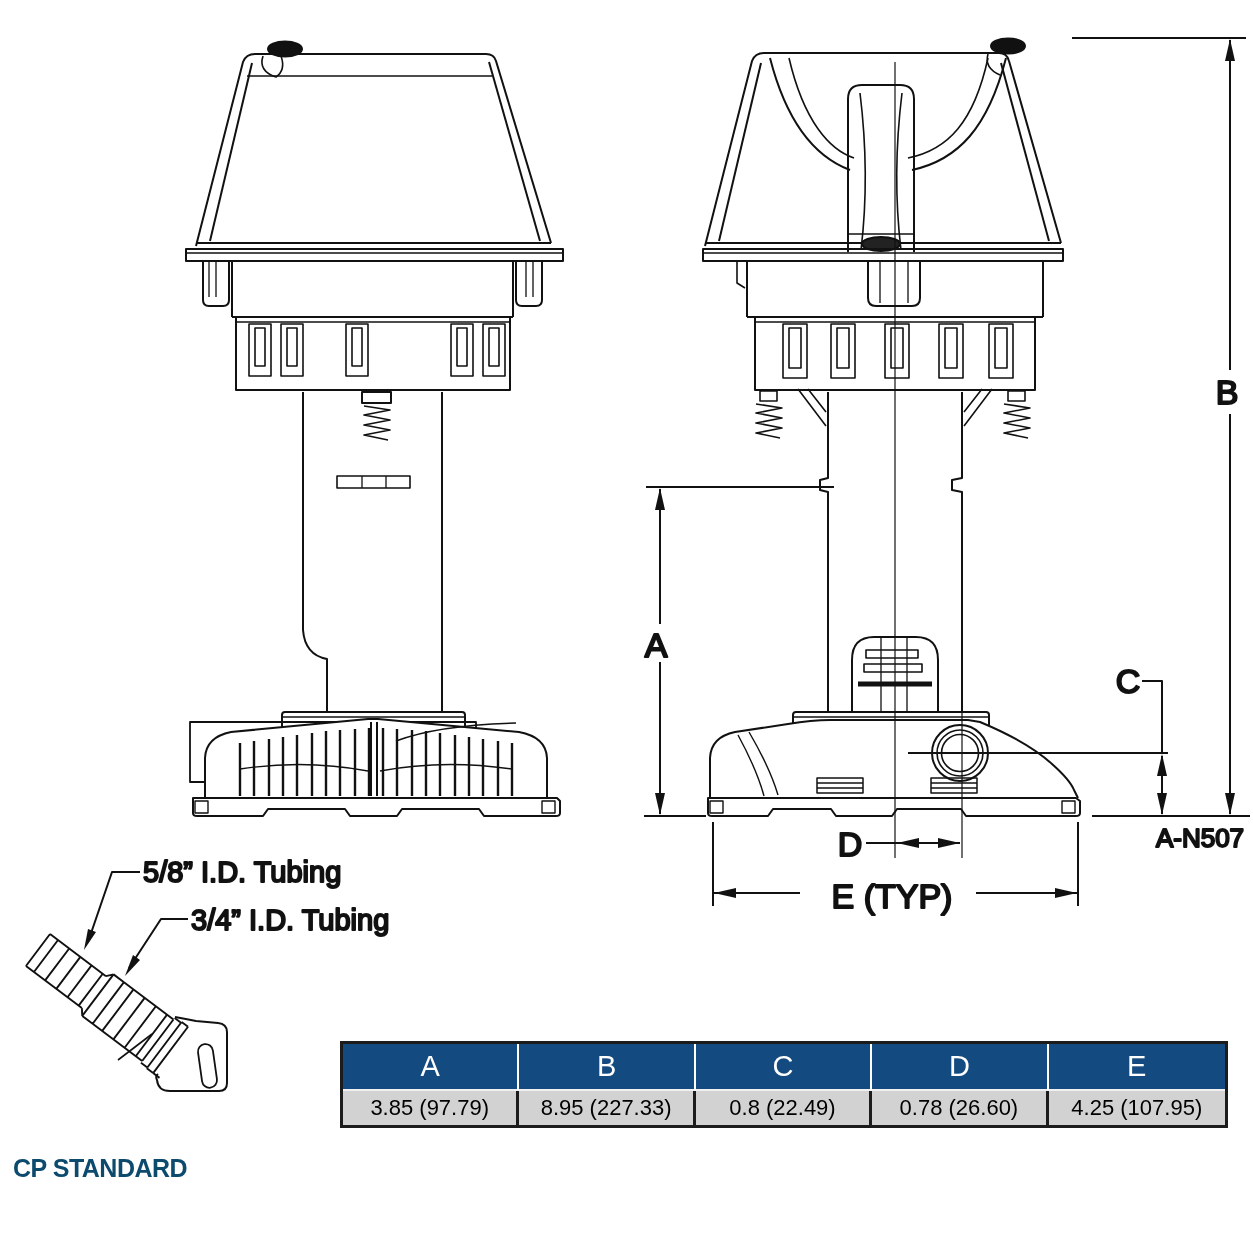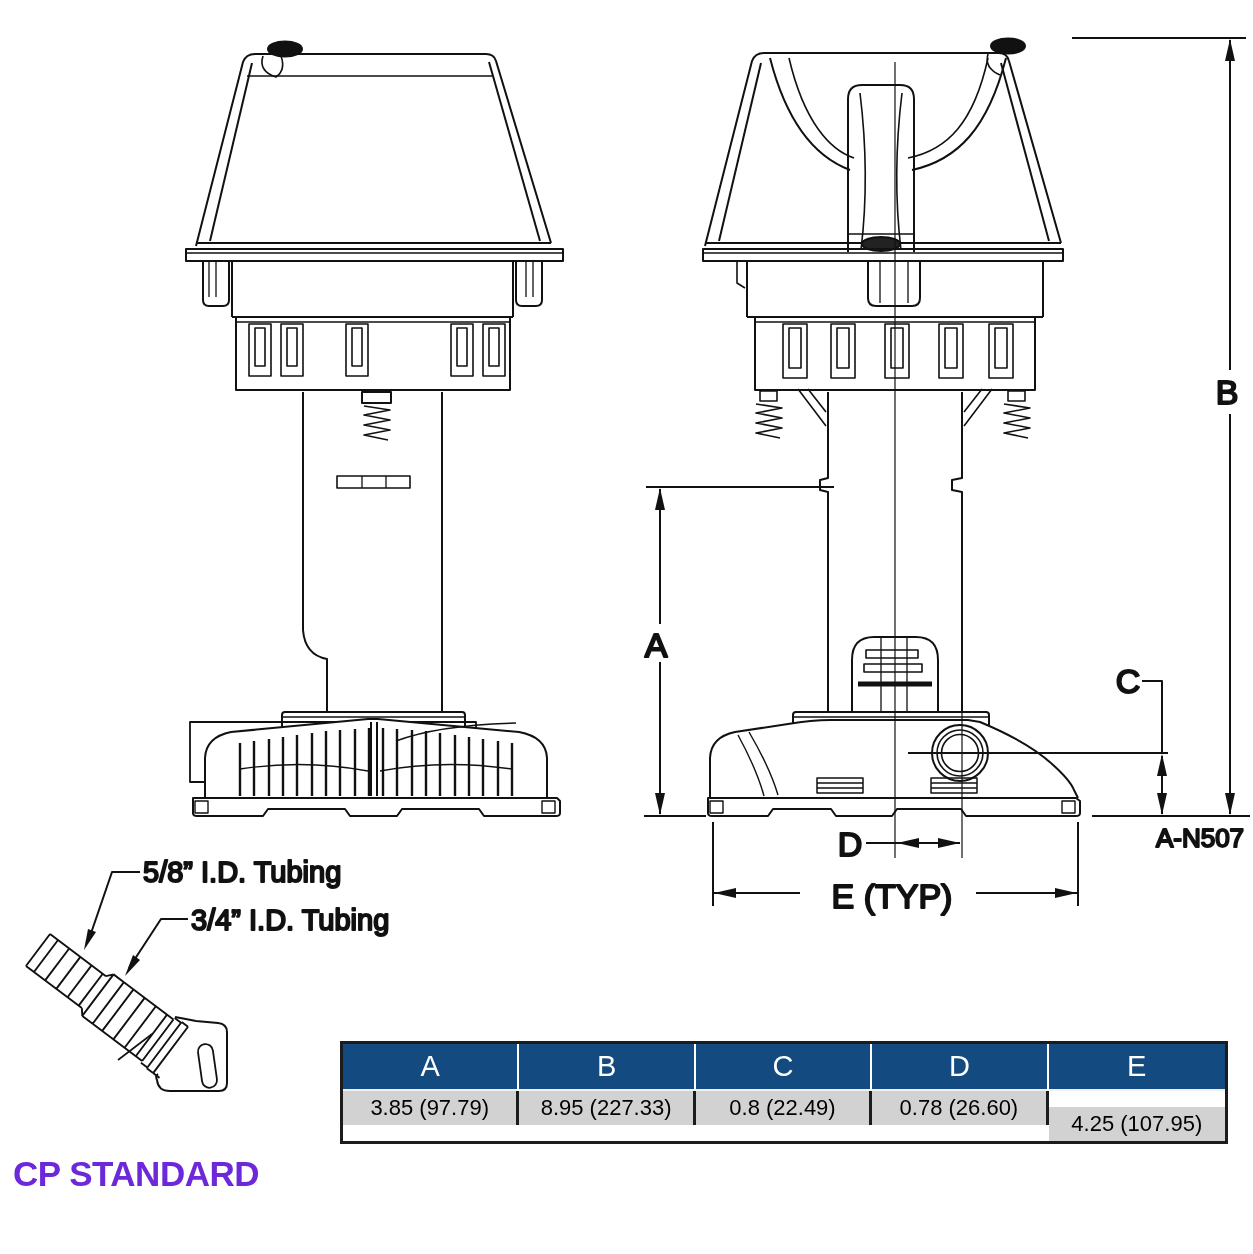--- a/index.html
+++ b/index.html
@@ -15,24 +15,24 @@
   .dim-table{position:absolute;left:340px;top:1041px;width:888px;
              border:3px solid #1c1c1c;display:grid;grid-template-columns:repeat(5,1fr);
              box-sizing:border-box;background:#fff;}
   .dim-table .h{background:#134a80;color:#fff;height:47px;display:flex;align-items:center;
                 justify-content:center;font-size:29px;border-right:2px solid #ffffff;
                 border-bottom:2px solid #f0f0f0;box-sizing:border-box;}
   .dim-table .h.last{border-right:none;}
   .dim-table .v{background:#d2d2d2;color:#000000;height:34px;display:flex;align-items:center;
                 justify-content:center;font-size:22px;border-right:3px solid #1c1c1c;
                 box-sizing:border-box;}
-  .dim-table .v.last{border-right:none;margin-top:16px;}
-
-  .drawing-title{position:absolute;left:13px;top:1154px;font-size:35px;font-weight:700;
-                 letter-spacing:-0.5px;color:#6d28d9;}
+  .dim-table .v.last{border-right:none;}
+
+  .drawing-title{position:absolute;left:13px;top:1154px;font-size:25px;font-weight:700;
+                 letter-spacing:-0.5px;color:#0c4a6e;}
 </style>
 </head>
 <body>
 
 <div class="canvas">
 
 <svg class="drawing-svg" width="1253" height="1254" viewBox="0 0 1253 1254">
   <g fill="none" stroke="#111" stroke-width="2" stroke-linejoin="round">
 
     <g>

